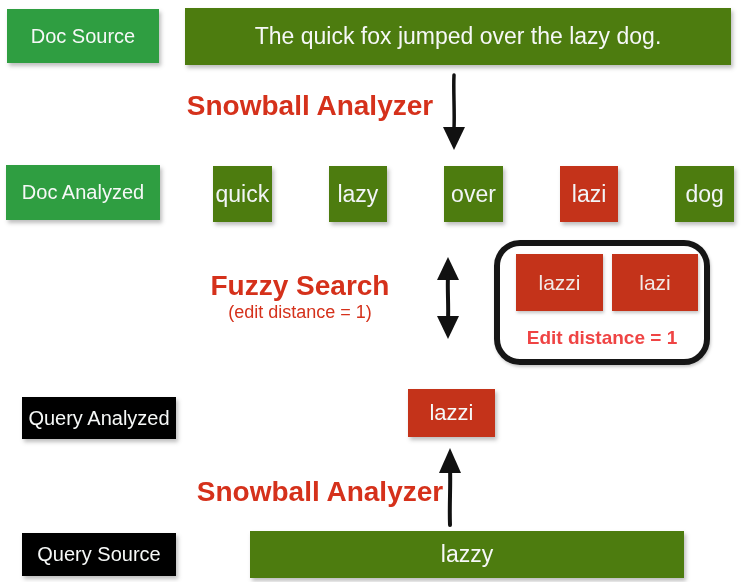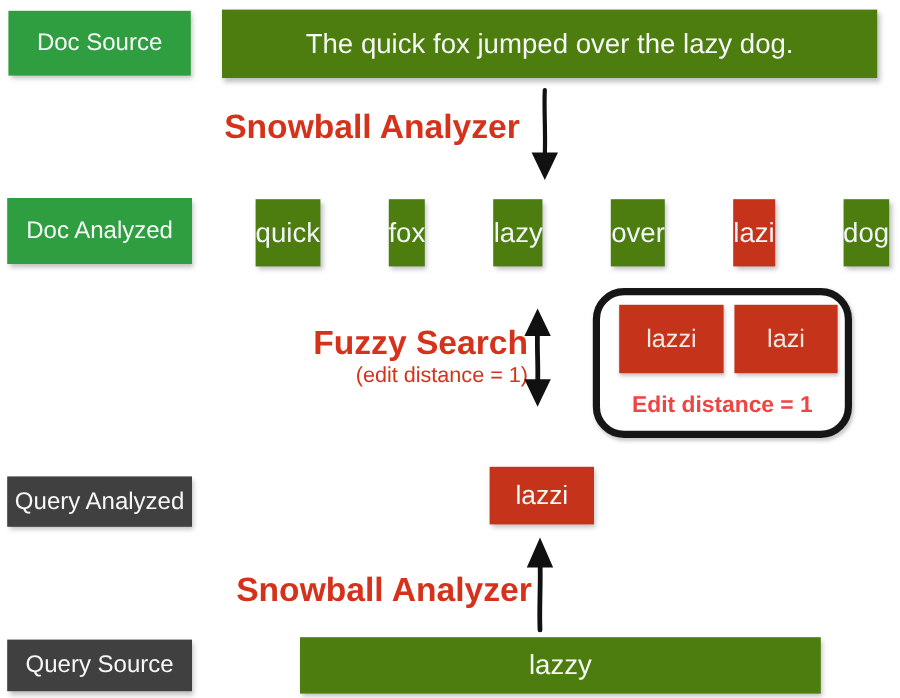--- a/index.html
+++ b/index.html
@@ -17,21 +17,21 @@
     align-items: center;
     justify-content: center;
     color: #f6f8f7;
     box-shadow: 2px 3px 4px rgba(110,110,110,0.45);
     box-sizing: border-box;
     text-align: center;
   }
   .green  { background: #2f9e41; }
   .blue   { background: #4d7c0f; }
   .redbox { background: #c4331a; }
-  .orange { background: #404040; }
+  .orange { background: #000000; margin-left: 16px; }
 
   
   .doc-source   { left: 7px;   top: 9px;  width: 152px; height: 54px; font-size: 20px; }
   .doc-sentence { left: 185px; top: 8px;  width: 546px; height: 57px; font-size: 23px; }
 
   
   .analyzer-top {
     left: 180px; top: 90px; width: 260px;
     color: #d5311b; font-size: 28px; font-weight: bold; text-align: center;
   }
@@ -45,21 +45,21 @@
   }
   .token {
     flex: 1;
     display: flex; align-items: center; justify-content: center;
     color: #f2f5f7; font-size: 23px;
     box-shadow: 2px 3px 4px rgba(110,110,110,0.45);
     margin-left: 43px;
   }
 
   
-  .fuzzy-label { left: 160px; top: 270px; width: 280px; text-align: right; color: #d5311b; }
+  .fuzzy-label { left: 160px; top: 270px; width: 280px; text-align: center; color: #d5311b; }
   .fuzzy-title { font-size: 28px; font-weight: bold; line-height: 1.15; }
   .fuzzy-sub   { font-size: 18px; font-weight: normal; line-height: 1.2; }
   .arrow-double { left: 433px; top: 256px; }
 
   .sketch-box {
     left: 494px; top: 240px; width: 216px; height: 125px;
     background: #ffffff;
     border: 6px solid #161616;
     border-radius: 26px;
     box-sizing: border-box;
@@ -104,21 +104,20 @@
 
   <div class="abs analyzer-top">Snowball Analyzer</div>
   <svg class="abs arrow-down" width="26" height="78" viewBox="0 0 26 78">
     <path d="M13,2 C12.2,18 13.8,38 13,56" stroke="#111111" stroke-width="3.5" fill="none" stroke-linecap="round"></path>
     <polygon points="13,77 24,54 2,54" fill="#111111"></polygon>
   </svg>
 
   <div class="abs chip green doc-analyzed">Doc Analyzed</div>
   <div class="abs token-row">
     <div class="token blue">quick</div>
-    <div class="token blue">fox</div>
     <div class="token blue">lazy</div>
     <div class="token blue">over</div>
     <div class="token redbox">lazi</div>
     <div class="token blue">dog</div>
   </div>
 
   <div class="abs fuzzy-label">
     <div class="fuzzy-title">Fuzzy Search</div>
     <div class="fuzzy-sub">(edit distance = 1)</div>
   </div>

